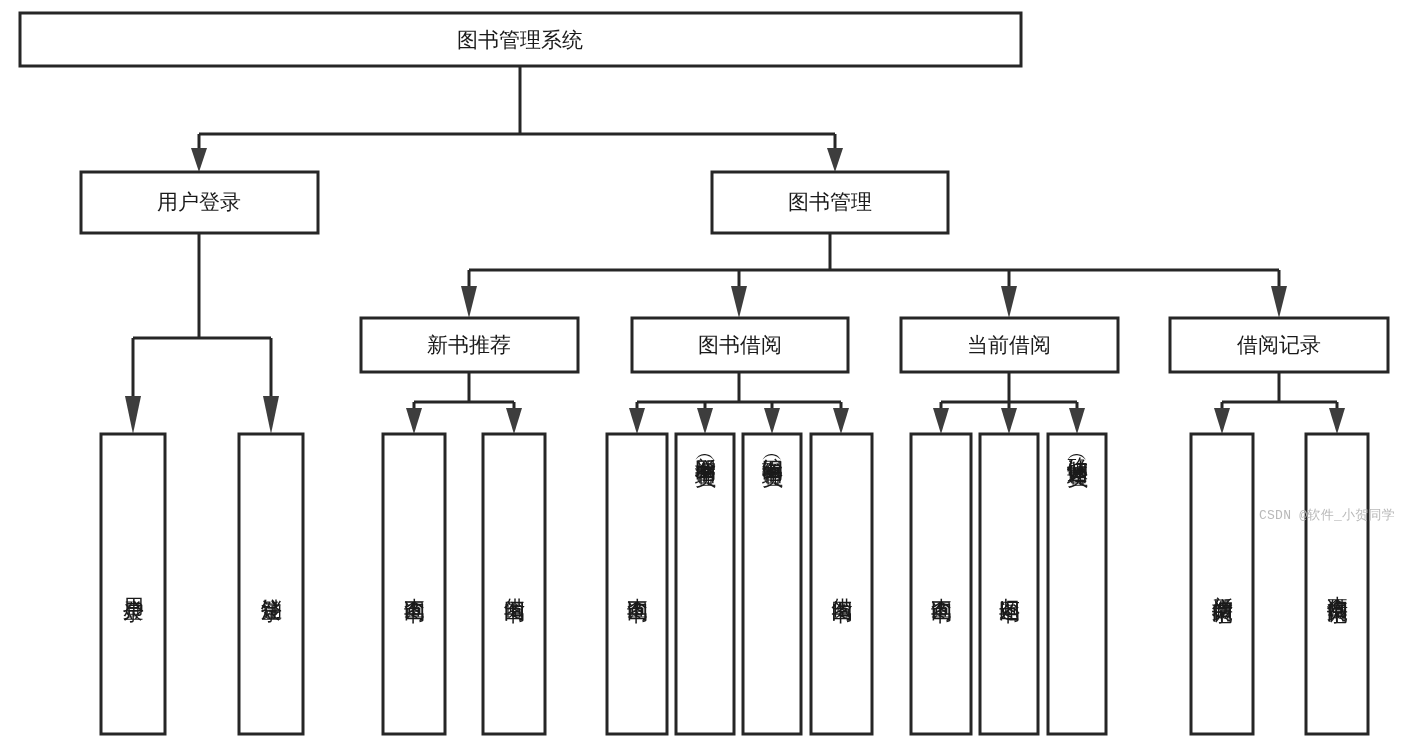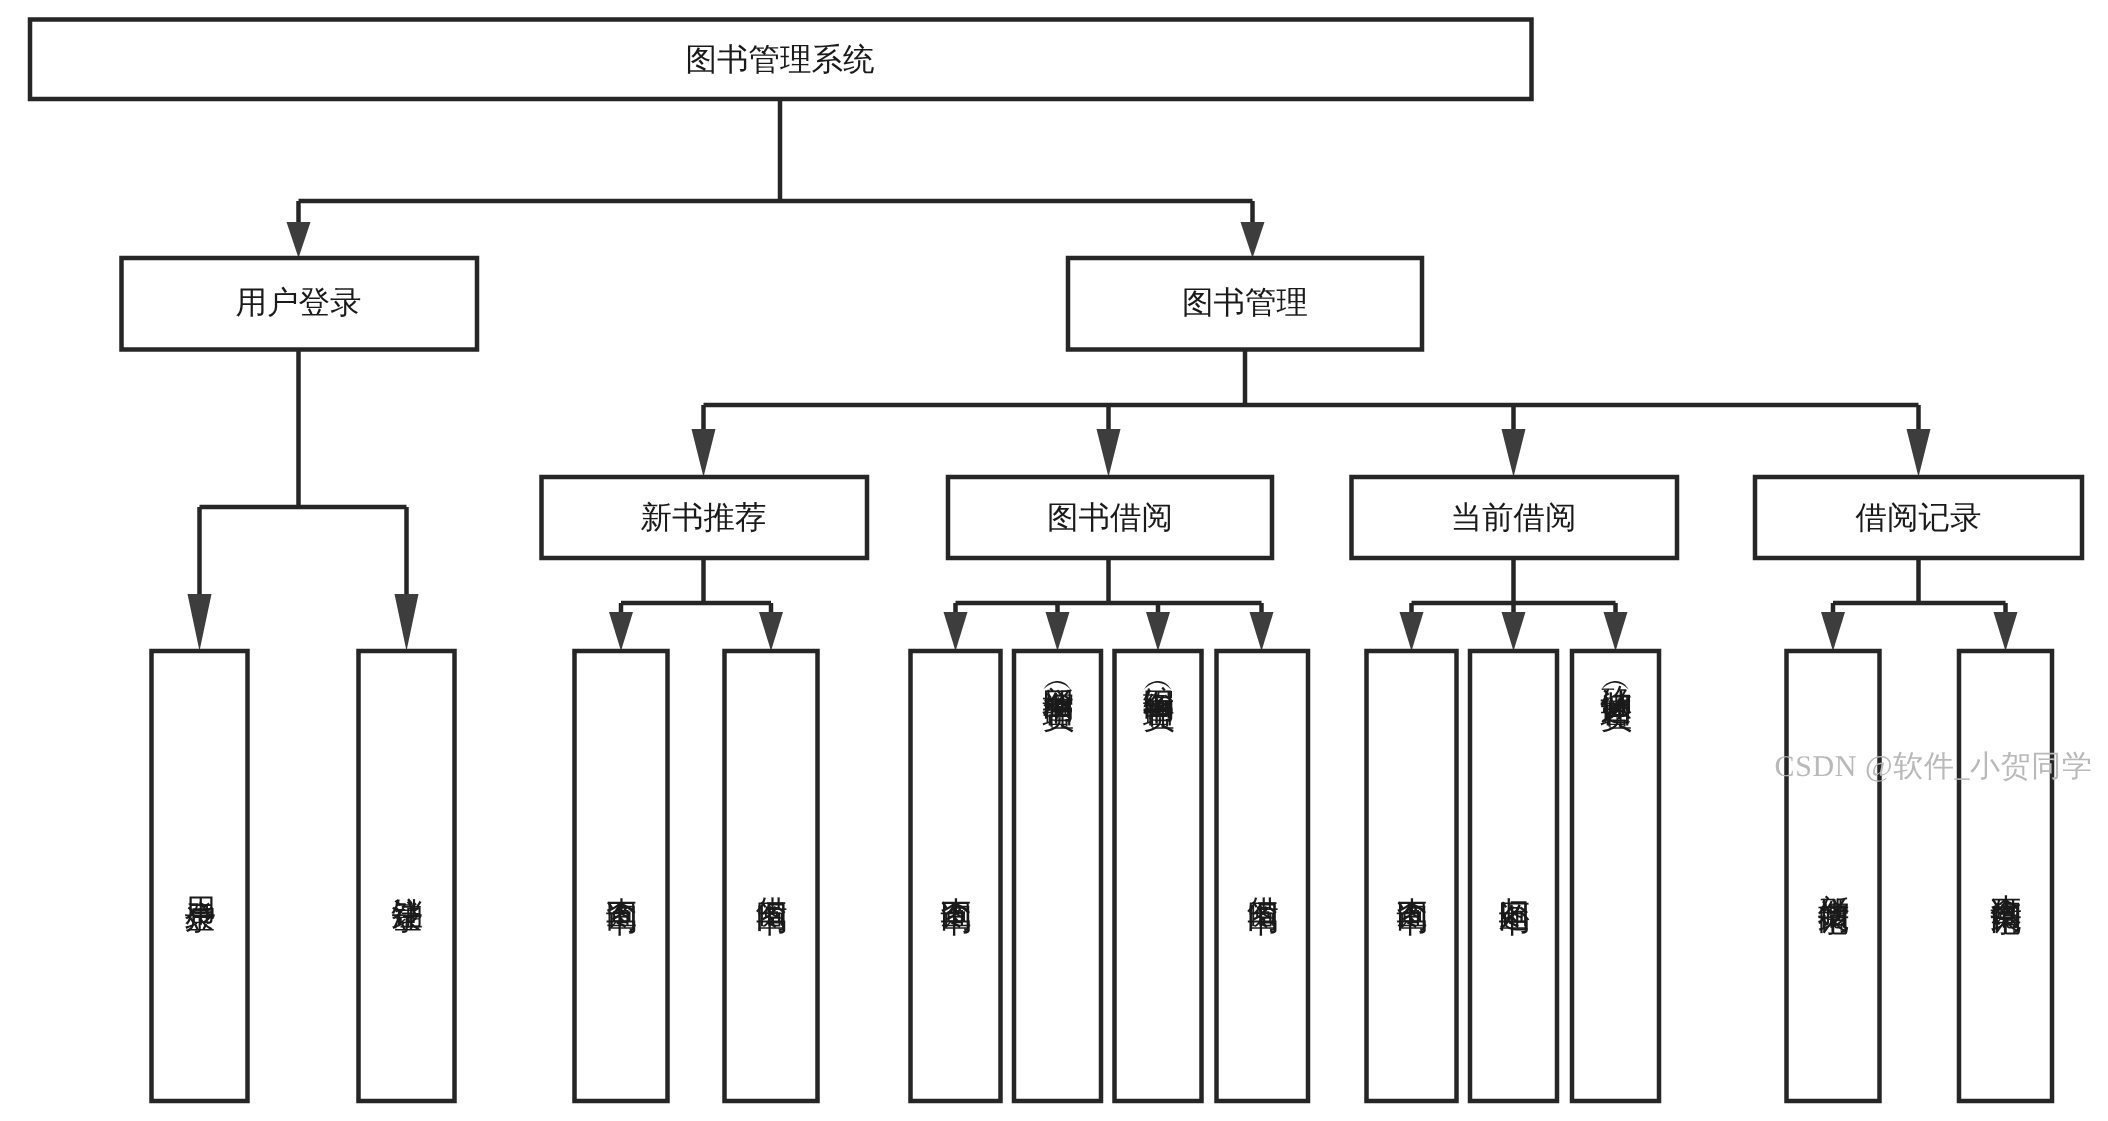--- a/index.html
+++ b/index.html
@@ -65,22 +65,22 @@
     line-height: 1.28;
     color: #1a1a1a;
     letter-spacing: 0.08em;
     white-space: nowrap;
     text-align: center;
   }
   #watermark {
     position: absolute;
     right: 10px;
     bottom: 6px;
-    font-family: Liberation Serif, serif;
-    font-size: 20px;
+    font-family: Liberation Mono, monospace;
+    font-size: 13px;
     color: #b9b9b9;
     white-space: nowrap;
     letter-spacing: 0.02em;
   }
 </style>
 </head>
 <body>
 
 <div id="diagram-root">
 

